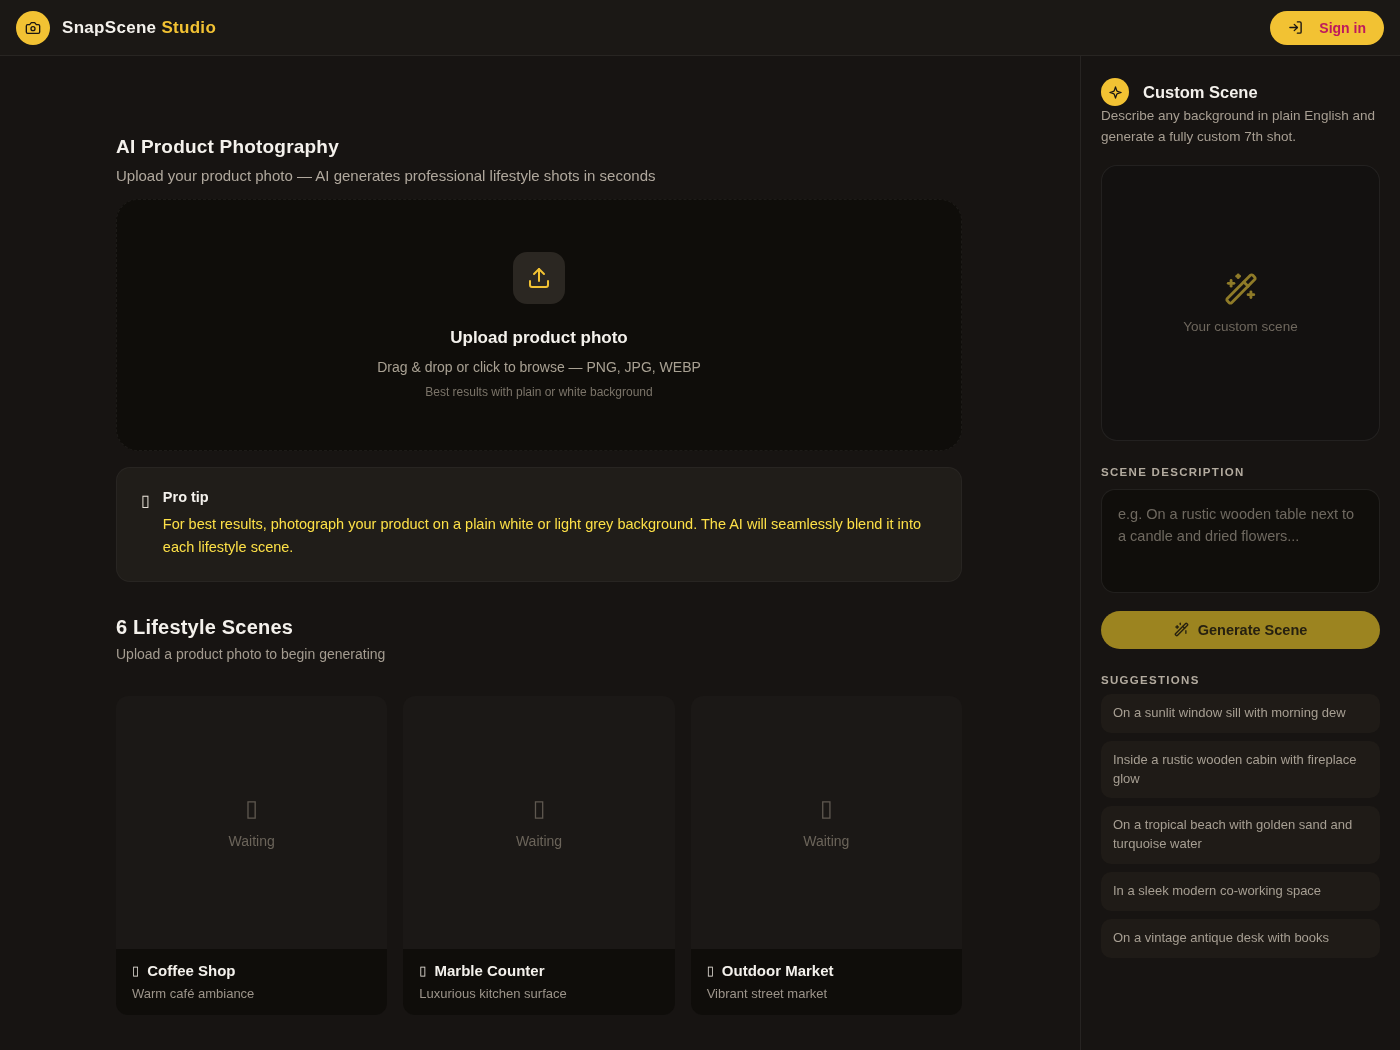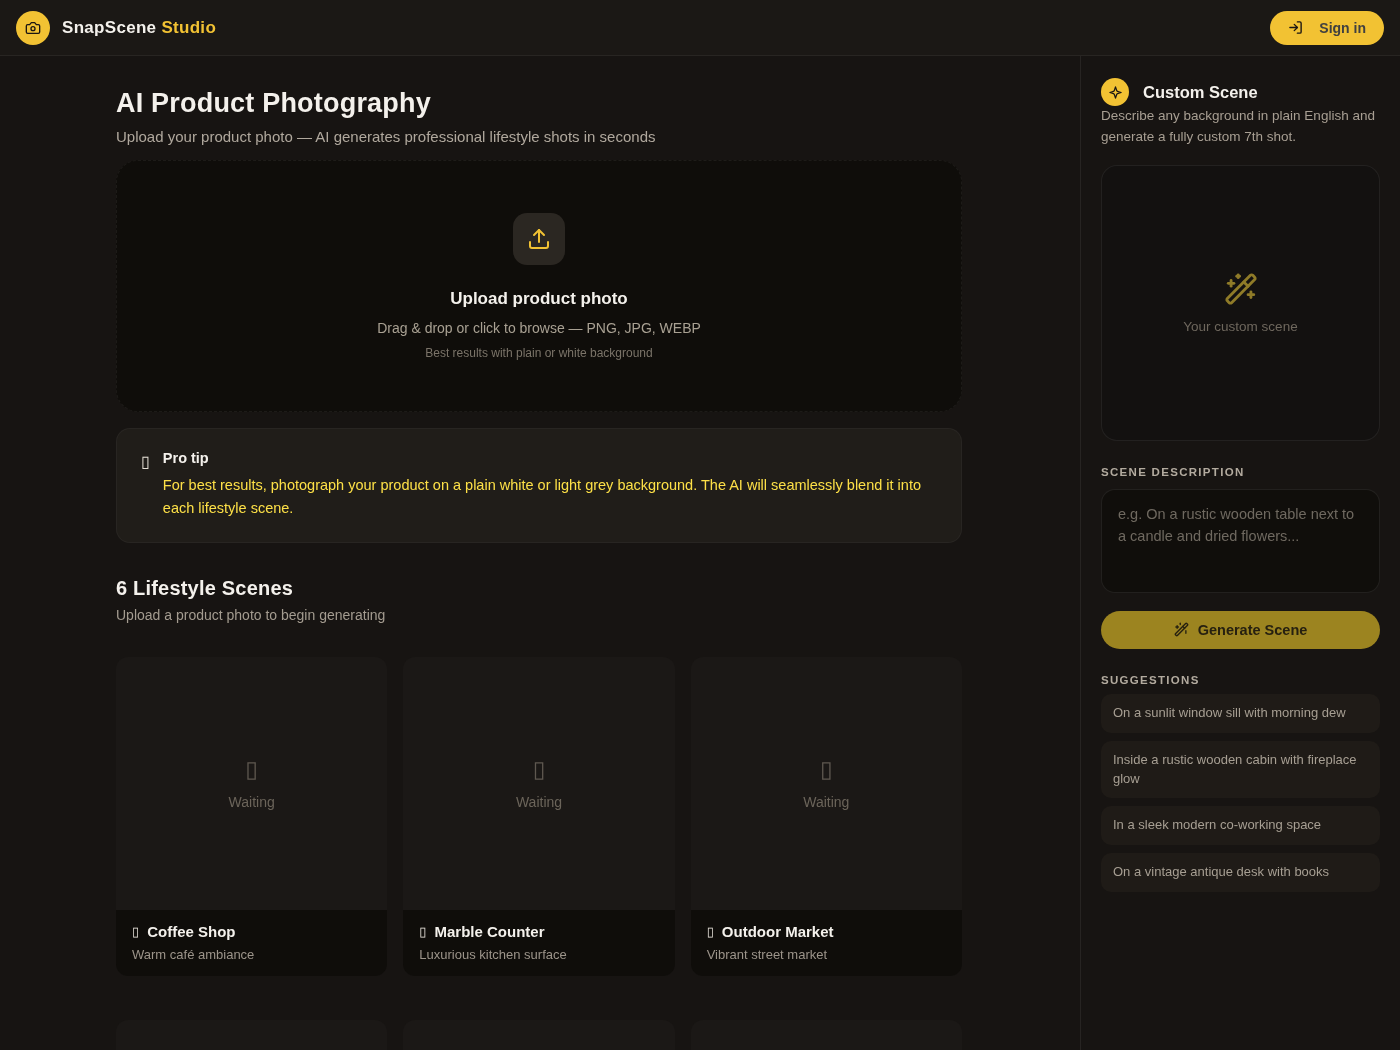--- a/index.html
+++ b/index.html
@@ -13,29 +13,29 @@
     height:56px; display:flex; align-items:center; justify-content:space-between;
     padding:0 16px; background:#1b1815; border-bottom:1px solid rgba(255,255,255,0.06);
   }
   .brand { display:flex; align-items:center; gap:12px; cursor:pointer; }
   .brand-icon { width:34px; height:34px; border-radius:50%; background:#f2c233;
     display:flex; align-items:center; justify-content:center; }
   .brand-name { font-size:17px; font-weight:bold; letter-spacing:0.3px; }
   .brand-accent { color:#f2c233; }
   .signin {
     height:34px; padding:0 18px; border-radius:17px; background:#f2c233;
-    color:#404040; font-weight:bold; font-size:14px; border:none;
+    color:#be185d; font-weight:bold; font-size:14px; border:none;
     display:flex; align-items:center; gap:16px; cursor:pointer;
     font-family:inherit;
   }
   
   .layout { display:flex; height:994px; }
   .main { flex:1; padding:32px 118px 0 116px; overflow:hidden; }
   
-  .page-title { font-size:27px; font-weight:bold; letter-spacing:0.2px; }
+  .page-title { font-size:19px; font-weight:bold; letter-spacing:0.2px;margin-top:48px; }
   .page-subtitle { margin-top:9px; font-size:15px; color:#b0a89d; }
   .dropzone {
     margin-top:15px; height:252px; border-radius:22px; background:#0f0d0a;
     border:1px dashed rgba(255,255,255,0.06); cursor:pointer;
     display:flex; flex-direction:column; align-items:center; justify-content:center;
   }
   .upload-tile { width:52px; height:52px; border-radius:14px; background:#2b2722;
     display:flex; align-items:center; justify-content:center; }
   .dz-title { margin-top:24px; font-size:17px; font-weight:bold; }
   .dz-hint { margin-top:11px; font-size:14px; color:#a9a193; }
@@ -252,19 +252,20 @@
       </span>
       <span>Generate Scene</span>
     </button>
 
     <div class="sb-label">SUGGESTIONS</div>
     <div class="sugg-list">
   <div class="chip">On a sunlit window sill with morning dew</div>
 
   <div class="chip">Inside a rustic wooden cabin with fireplace glow</div>
 
+  <div class="chip">On a tropical beach with golden sand and turquoise water</div>
 
   <div class="chip">In a sleek modern co-working space</div>
 
   <div class="chip">On a vintage antique desk with books</div>
 </div>
   </div>
 </div>
 
 </body></html>

